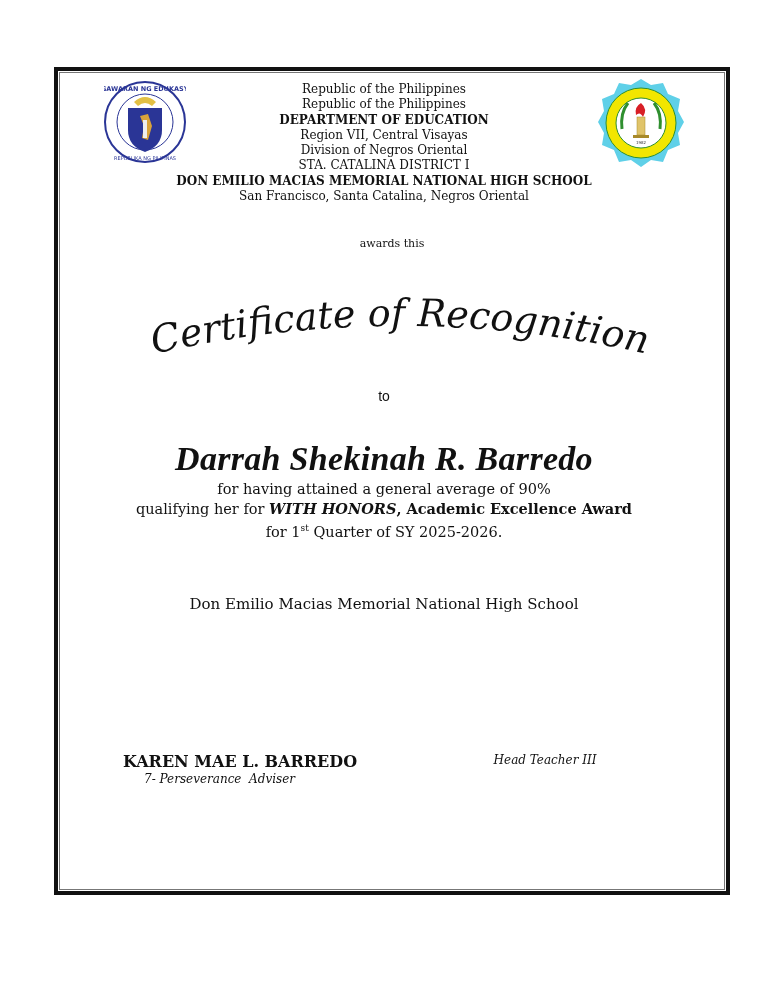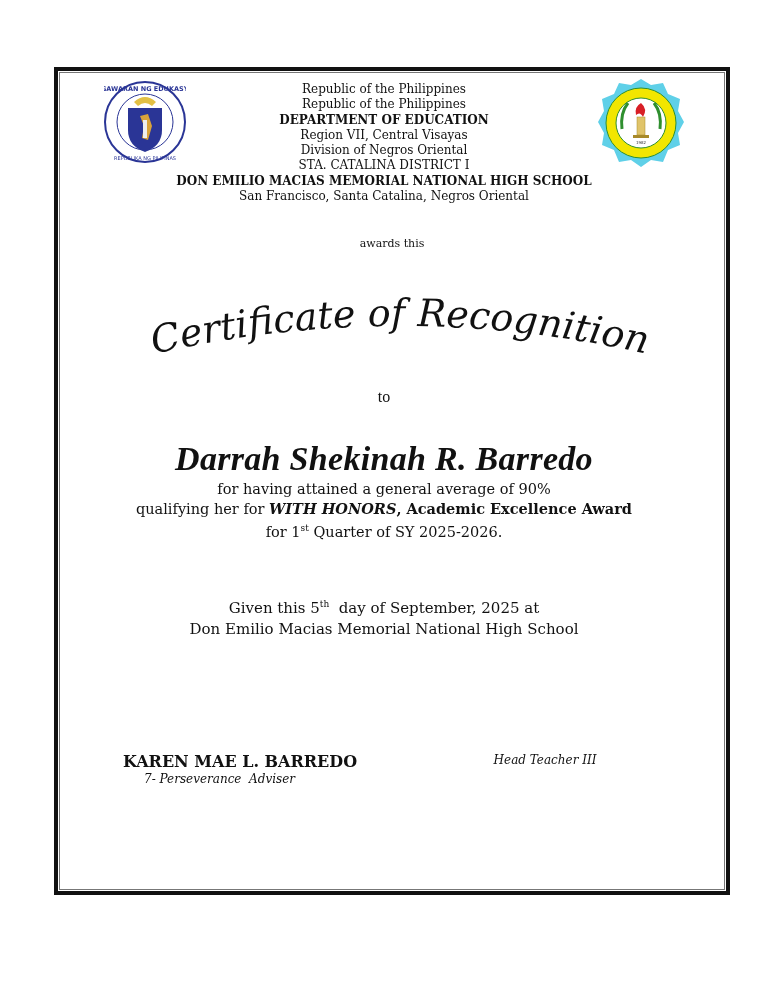--- a/index.html
+++ b/index.html
@@ -9,21 +9,21 @@
                  box-sizing:border-box; border:4px solid #111; }
   .frame-inner { position:absolute; left:59px; top:72px; width:666px; height:818px;
                  box-sizing:border-box; border:1.5px solid #777; }
   .abs { position:absolute; left:0; width:768px; text-align:center; }
   .hdr { font-size:12px; line-height:15.3px; }
   .hdr .b { font-weight:bold; }
   .logo-left { position:absolute; left:104px; top:80px; width:82px; height:84px; }
   .logo-right { position:absolute; left:596px; top:77px; width:90px; height:92px; }
   .awards { top:237px; font-size:11px;padding-left:8px; }
   .title-svg { position:absolute; left:80px; top:292px; width:640px; height:90px; }
-  .to { top:388px; font-size:16px; font-family:Liberation Serif, serif; }
+  .to { top:388px; font-size:14px; font-family:Liberation Sans, sans-serif; }
   .name { top:440px; font-family:"Liberation Serif", serif; font-style:italic;
           font-weight:bold; font-size:34px; letter-spacing:0.3px; }
   .body-lines { top:480px; font-size:14.5px; line-height:19px; }
   .body-lines b { font-weight:bold; }
   sup { font-size:9px; vertical-align:6px; }
   .given { top:594px; font-size:15px; line-height:20.5px; }
   .sig { position:absolute; top:752px; text-align:center; }
   .sig .nm { font-weight:bold; font-size:16px; }
   .sig .rl { font-style:italic; font-size:12px; margin-top:1px; }
 </style>
@@ -82,21 +82,20 @@
 
 <div class="abs name">Darrah Shekinah R. Barredo</div>
 
 <div class="abs body-lines">
   <div>for having attained a general average of 90%</div>
   <div><span>qualifying her for </span><b><i>WITH HONORS</i><span>, Academic Excellence Award</span></b></div>
   <div><span>for 1</span><sup>st</sup><span> Quarter of SY 2025-2026.</span></div>
 </div>
 
 <div class="abs given">
-  <div><span>Given this 5</span><sup>th</sup><span style="white-space:pre">  day of September, 2025 at</span></div>
   <div>Don Emilio Macias Memorial National High School</div>
 </div>
 
 <div class="sig" style="left:120px; width:240px;">
   <div class="nm">KAREN MAE L. BARREDO</div>
   <div class="rl" style="white-space:pre; text-align:left; padding-left:24px;">7- Perseverance  Adviser</div>
 </div>
 
 <div class="sig" style="left:400px; width:290px;">
   <div class="rl">Head Teacher III</div>

